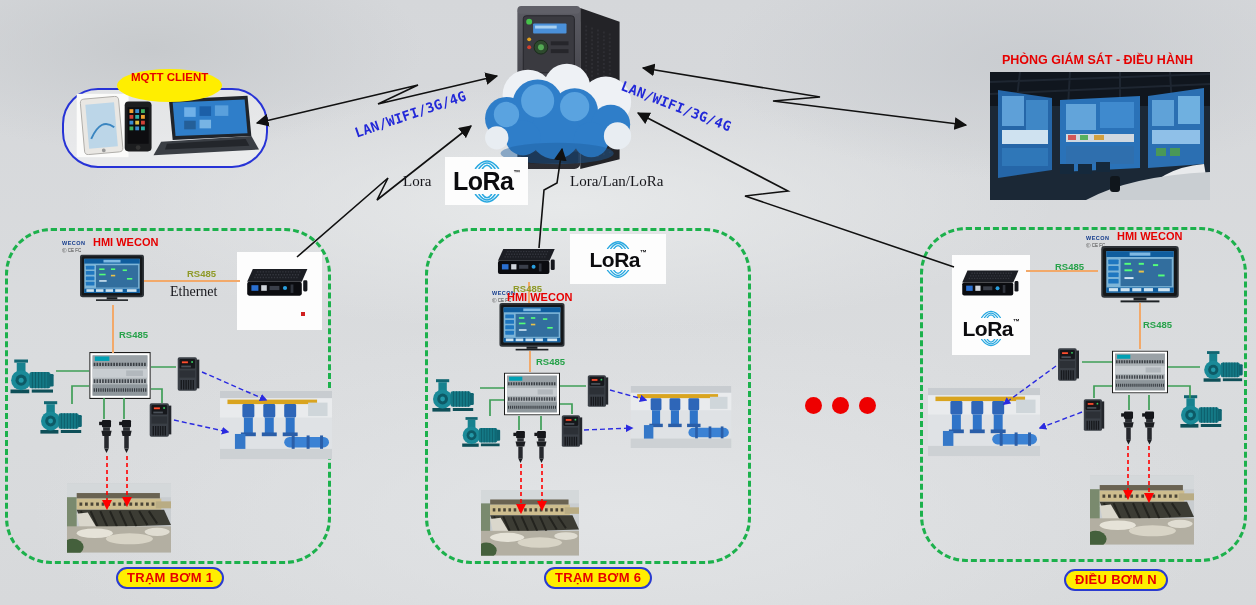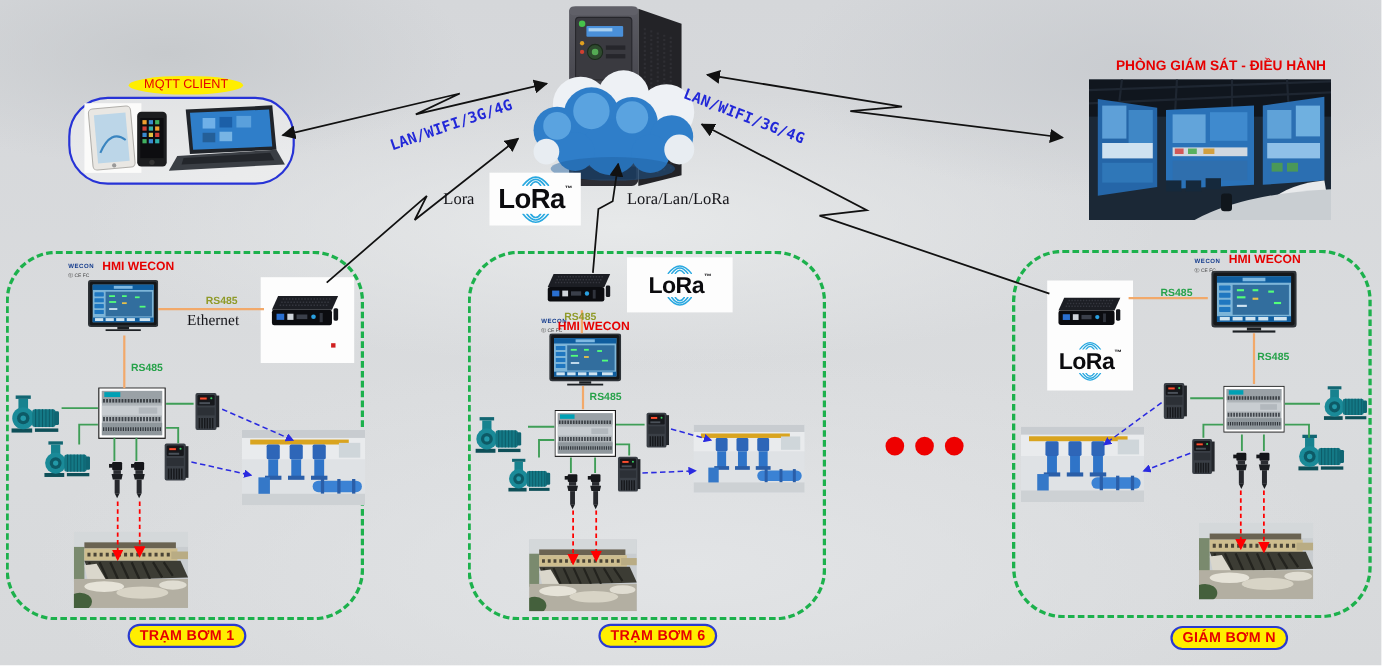--- a/index.html
+++ b/index.html
@@ -23,21 +23,21 @@
   .station{position:absolute;border:3px dashed var(--station_border);border-radius:46px;z-index:2;}
   .whitebox{position:absolute;background:#fdfdfd;z-index:1;}
 
   .badge{
     position:absolute;z-index:8;background:var(--badge_fill);border:2px solid var(--badge_border);
     border-radius:16px;color:var(--badge_text);font-weight:bold;font-size:13px;
     padding:1px 9px 2px;white-space:nowrap;letter-spacing:.3px;text-align:right;
   }
   .mqtt-badge{
     position:absolute;z-index:8;background:var(--badge_fill);border-radius:50%;
-    color:var(--badge_text);font-weight:normal;font-size:11.5px;padding:2px 14px 3px;white-space:nowrap;
+    color:var(--badge_text);font-weight:bold;font-size:11.5px;padding:2px 14px 19px;white-space:nowrap;
   }
   .lan-label{
     position:absolute;z-index:7;font-family:"DejaVu Sans Mono",monospace;font-weight:bold;
     color:var(--lan_text);font-size:13.5px;white-space:nowrap;letter-spacing:.2px;
   }
   .serif-label{position:absolute;z-index:7;font-family:"Liberation Serif",serif;font-size:15px;color:#15151a;white-space:nowrap;}
   .red-heading{position:absolute;z-index:7;color:var(--heading_red);font-weight:bold;white-space:nowrap;}
   .rs485{position:absolute;z-index:7;font-weight:bold;font-size:9.5px;white-space:nowrap;}
   .rs485.green{color:var(--rs485_green);}
   .rs485.olive{color:var(--rs485_olive);}
@@ -349,21 +349,21 @@
       <use href="#sym-cloud"></use>
     </svg>
 
   <div class="mqtt-badge" style="left:117px;top:69px">MQTT CLIENT</div>
   <div class="client-box">
     <svg class="art" style="left:3px;top:0px" width="196" height="71" viewBox="0 0 200 74">
         <use href="#sym-clients"></use>
       </svg>
   </div>
 
-  <div class="red-heading" style="left:1002px;top:53px;width:216px;text-align:center;font-size:12.5px">PHÒNG GIÁM SÁT - ĐIỀU HÀNH</div>
+  <div class="red-heading" style="left:1002px;top:53px;width:216px;font-size:12.5px">PHÒNG GIÁM SÁT - ĐIỀU HÀNH</div>
   <svg class="art" style="left:989px;top:72px" width="222" height="128" viewBox="0 0 220 128">
       <use href="#sym-room"></use>
     </svg>
 
   <div class="lan-label" style="left:352px;top:106px;transform:rotate(-19deg)">LAN/WIFI/3G/4G</div>
   <div class="lan-label" style="left:618px;top:98px;transform:rotate(21deg)">LAN/WIFI/3G/4G</div>
   <div class="serif-label" style="left:403px;top:173px">Lora</div>
   <div class="serif-label" style="left:570px;top:173px">Lora/Lan/LoRa</div>
 
   <div class="lora-logo lora-main" style="left:445px;top:157px;width:83px;height:48px">
@@ -521,21 +521,21 @@
     </svg>
   <svg class="art" style="left:1141px;top:410px" width="17" height="36" viewBox="0 0 30 62">
       <use href="#sym-sensor"></use>
     </svg>
   <svg class="art" style="left:928px;top:386px" width="112" height="72" viewBox="0 0 150 92">
       <use href="#sym-bluepumps"></use>
     </svg>
   <svg class="art" style="left:1090px;top:474px" width="104" height="72" viewBox="0 0 150 100">
       <use href="#sym-dam"></use>
     </svg>
-  <div class="badge" style="left:1064px;top:569px">GIÁM BƠM N</div>
+  <div class="badge" style="left:1064px;top:569px">ĐIỀU BƠM N</div>
 
   <svg class="overlay">
 
     <path class="arrow-black" d="M257,123 L418,85 L378,104 L497,76" marker-start="url(#mBlack)" marker-end="url(#mBlack)"></path>
     <path class="arrow-black" d="M643,68 L820,97 L773,101 L966,125" marker-start="url(#mBlack)" marker-end="url(#mBlack)"></path>
     <path class="arrow-black" d="M638,113 L788,191 L745,196 L954,267" marker-start="url(#mBlack)"></path>
     <path class="arrow-black" d="M297,257 L388,178 L377,200 L471,126" marker-end="url(#mBlack)"></path>
     <path class="arrow-black" d="M539,248 L544,190 L557,183 L562,149" marker-end="url(#mBlack)"></path>
 
     <path class="wire-orange" d="M144,281 L240,281 M113,305 L113,353"></path>

